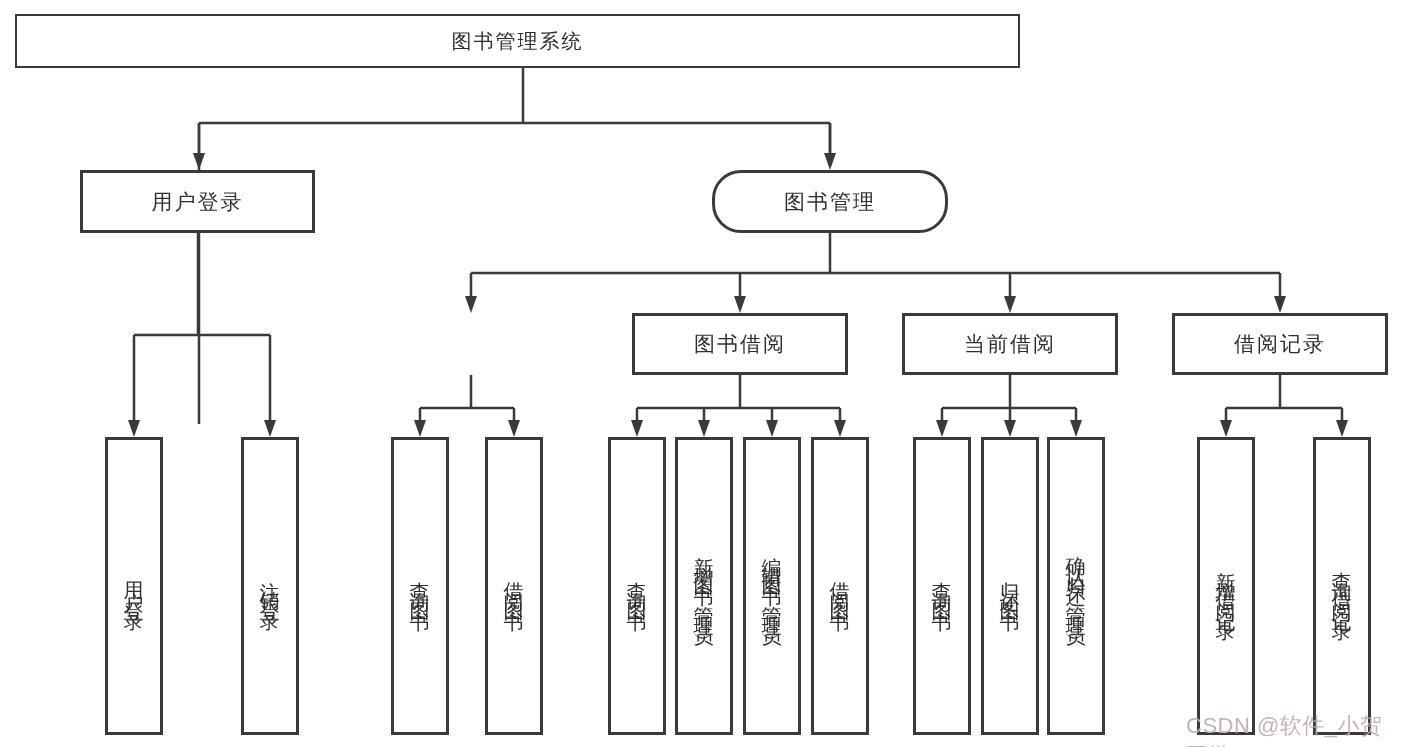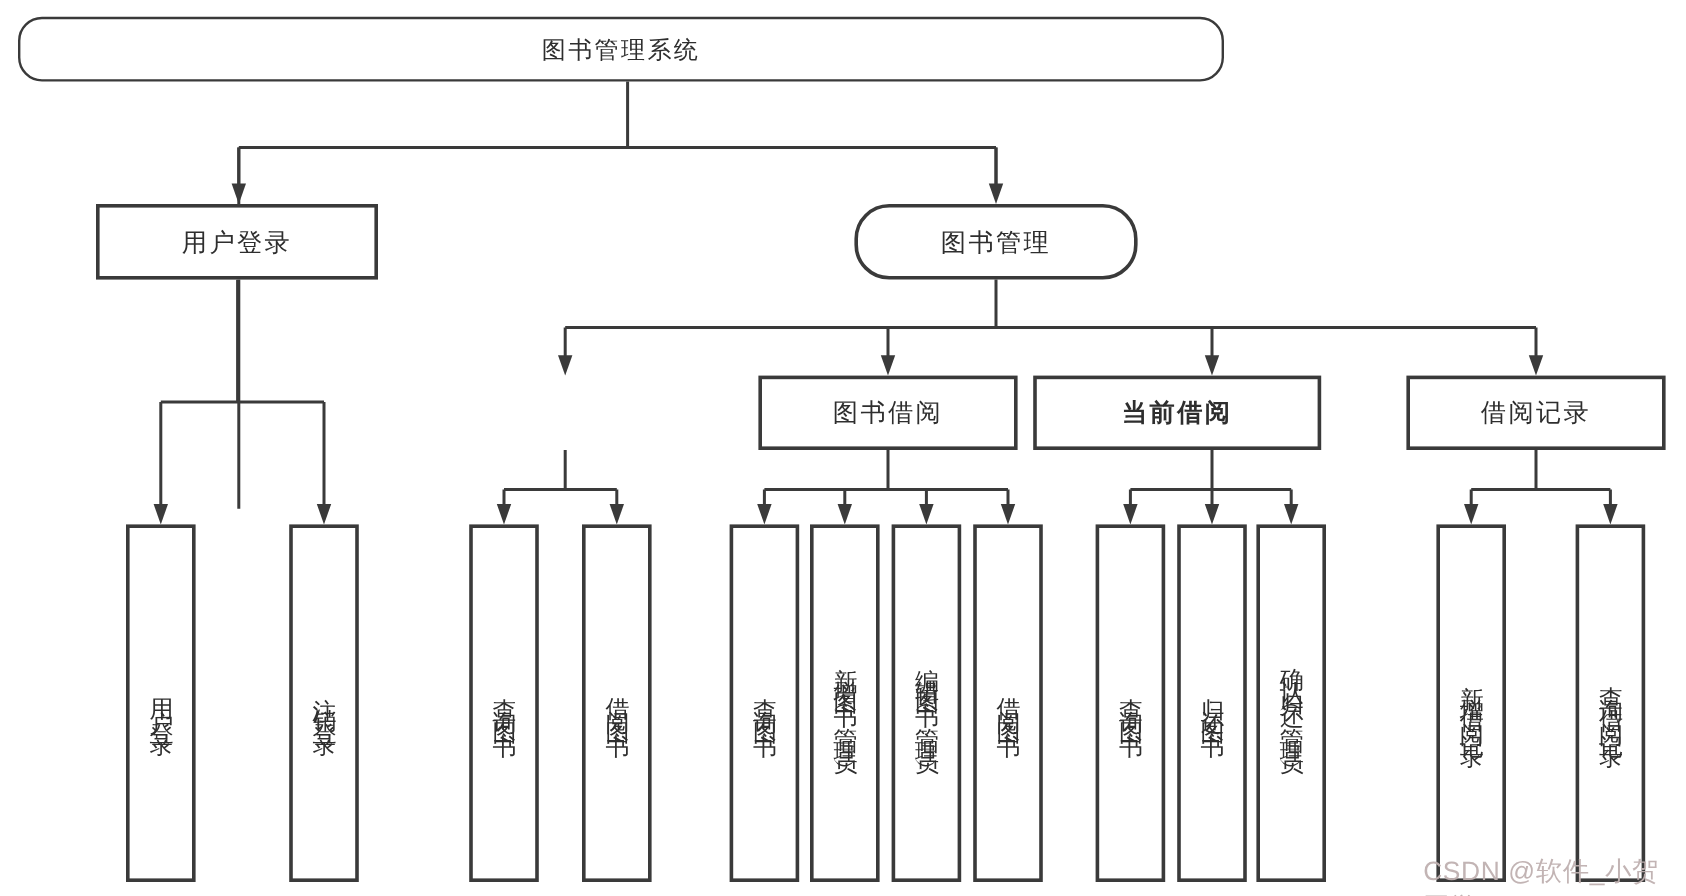--- a/index.html
+++ b/index.html
@@ -70,35 +70,35 @@
       <polygon points="766,420 778,420 772,437"></polygon>
       <polygon points="834,420 846,420 840,437"></polygon>
       <polygon points="936,420 948,420 942,437"></polygon>
       <polygon points="1004,420 1016,420 1010,437"></polygon>
       <polygon points="1070,420 1082,420 1076,437"></polygon>
       <polygon points="1220,420 1232,420 1226,437"></polygon>
       <polygon points="1336,420 1348,420 1342,437"></polygon>
     </g>
   </svg>
 
-  <div class="node root" style="left:15px;top:14px;width:1005px;height:54px;border-radius:20px;">
+  <div class="node root" style="left:15px;top:14px;width:1005px;height:54px;">
     <span>图书管理系统</span>
   </div>
 
   <div class="node" style="left:80px;top:170px;width:235px;height:63px;">
     <span>用户登录</span>
   </div>
   <div class="node" style="left:712px;top:170px;width:236px;height:63px;border-radius:29px;">
     <span>图书管理</span>
   </div>
 
   <div class="node" style="left:632px;top:313px;width:216px;height:62px;">
     <span>图书借阅</span>
   </div>
-  <div class="node" style="left:861px;top:313px;width:240px;height:62px;font-weight:bold;">
+  <div class="node" style="left:902px;top:313px;width:216px;height:62px;">
     <span>当前借阅</span>
   </div>
   <div class="node" style="left:1172px;top:313px;width:216px;height:62px;align-items:center;">
     <span>借阅记录</span>
   </div>
 
   <div class="node vnode" style="left:105px;top:437px;width:58px;height:298px;">
     <span>用户登录</span>
   </div>
   <div class="node vnode" style="left:241px;top:437px;width:58px;height:298px;">

